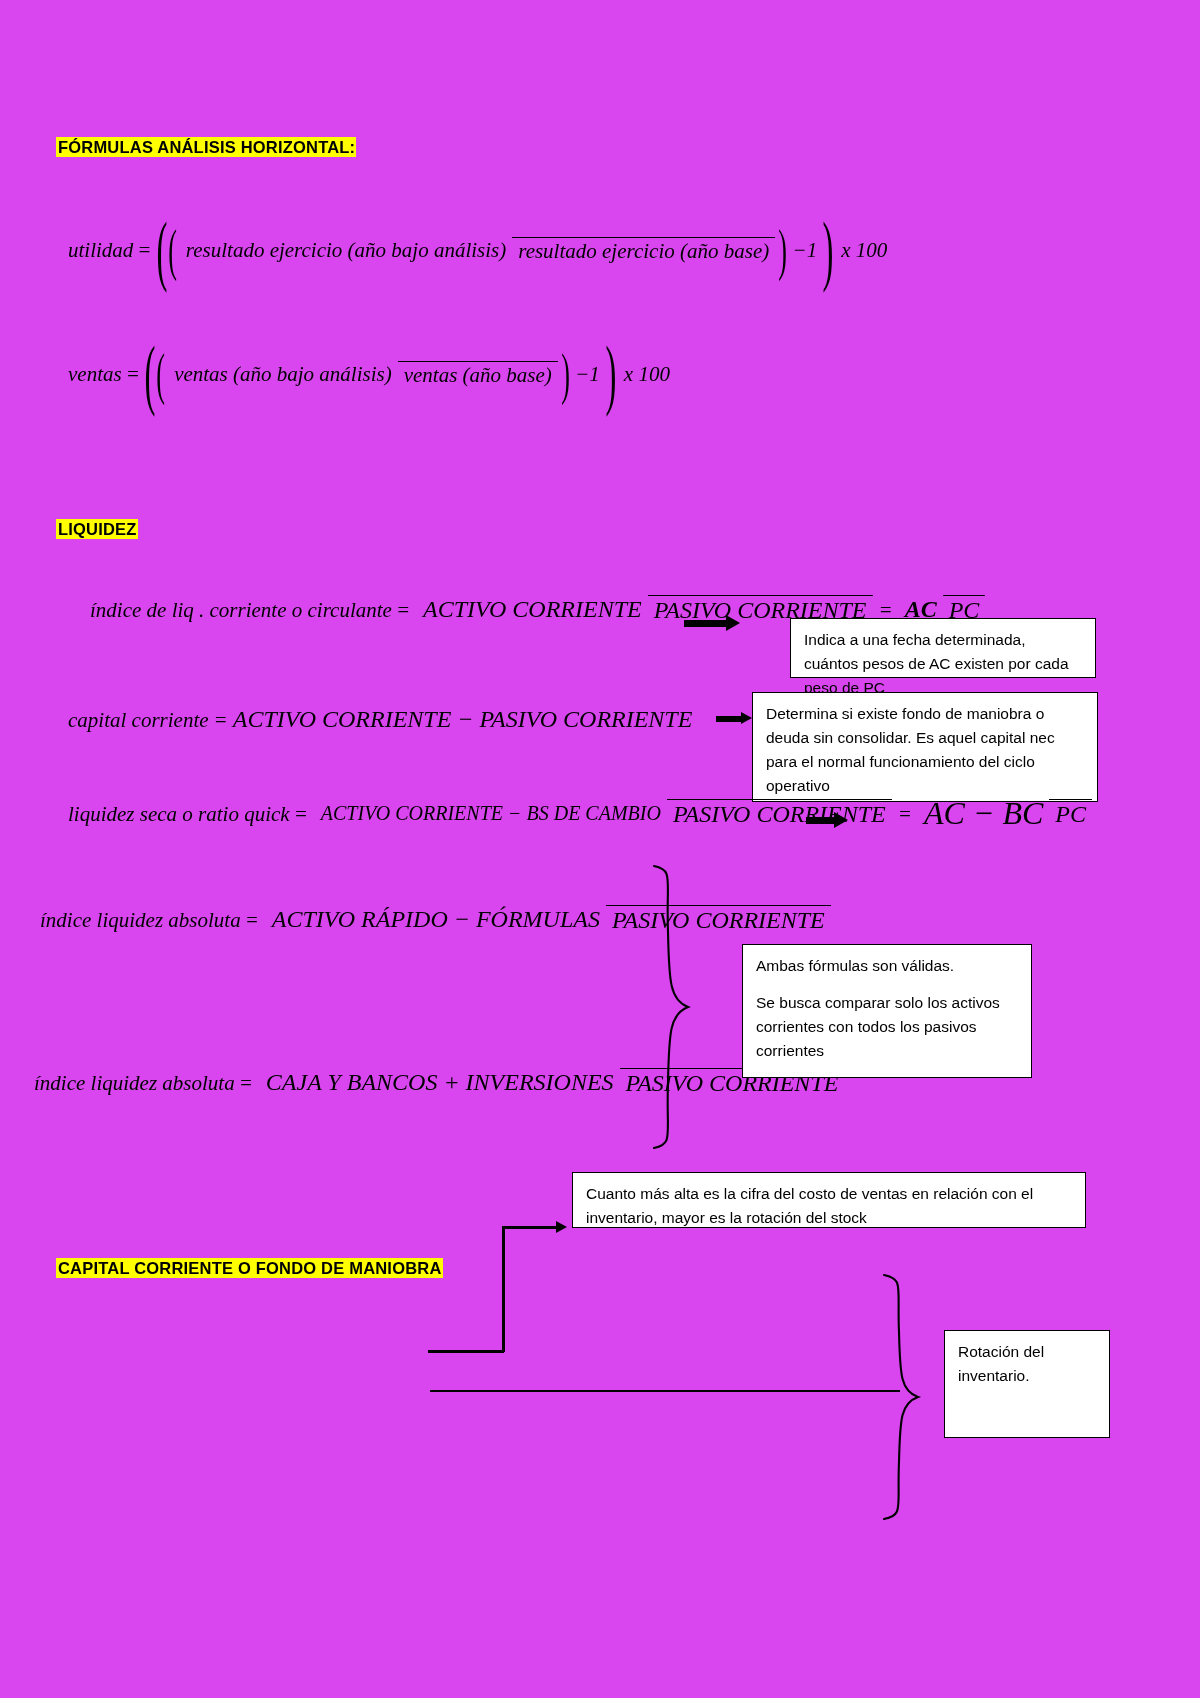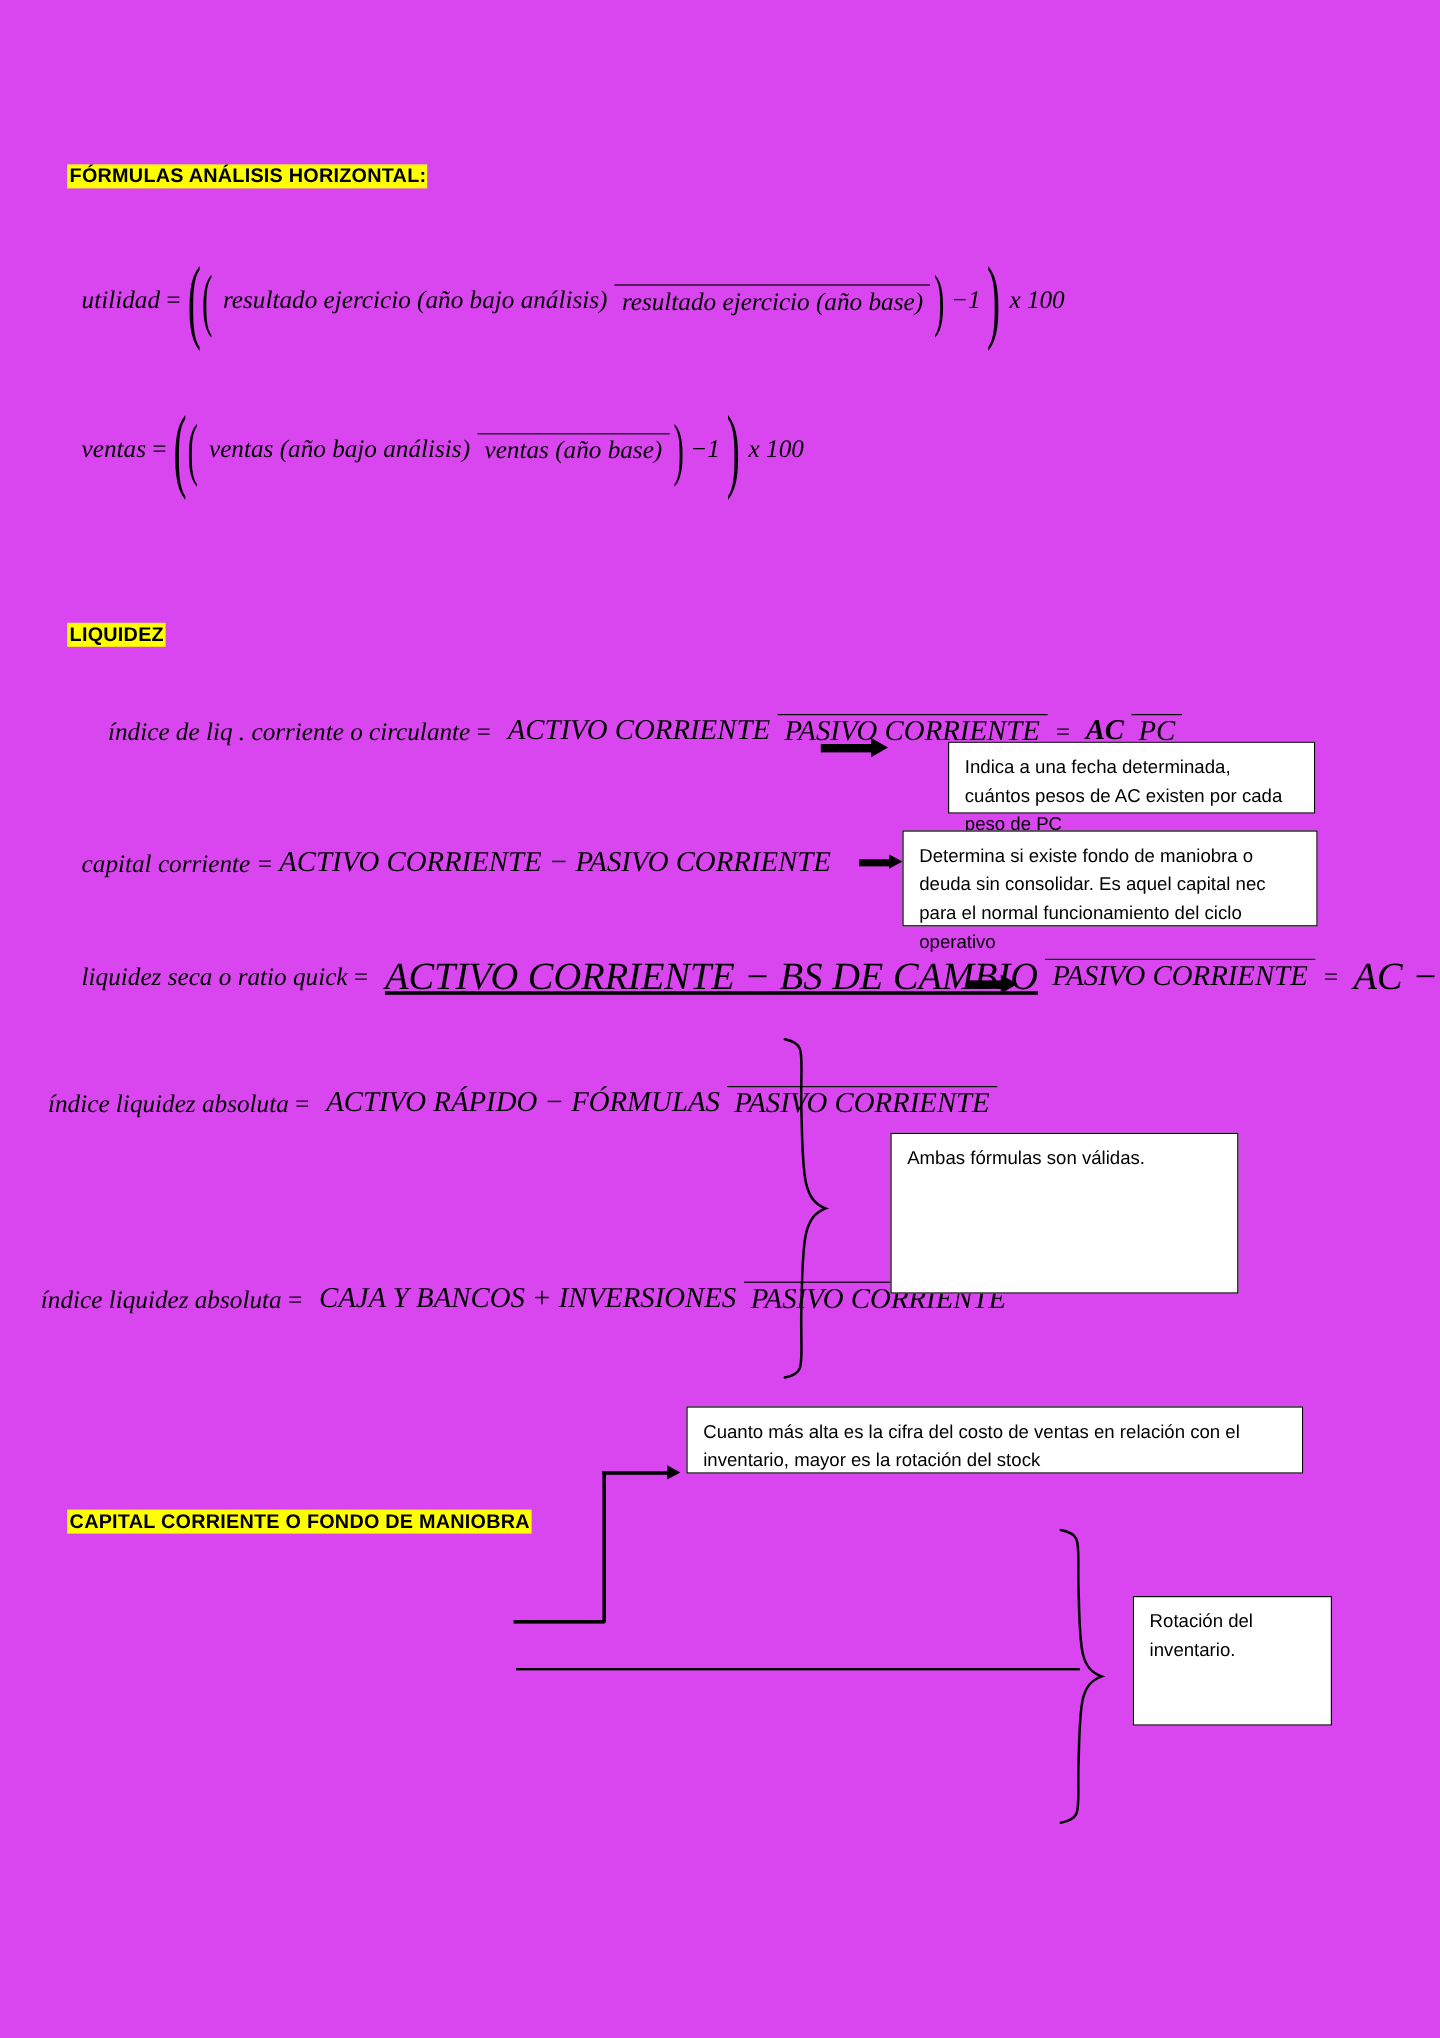--- a/index.html
+++ b/index.html
@@ -186,21 +186,21 @@
 
   <div class="abs" style="left:684px; top:615px; width:60px; height:16px;">
     <div class="arrow-shaft" style="left:0; top:5px; width:44px; height:7px;"></div>
     <div class="arrow-head" style="left:42px; top:0;"></div>
   </div>
 
   <div class="abs box" style="left:790px; top:618px; width:306px; height:60px;">
     <p>Indica a una fecha determinada, cuántos pesos de AC existen por cada peso de PC</p>
   </div>
 
-  <div class="abs box" style="left:752px; top:692px; width:346px; height:80px;">
+  <div class="abs box" style="left:752px; top:692px; width:346px; height:110px;">
     <p>Determina si existe fondo de maniobra o deuda sin consolidar. Es aquel capital nec para el normal funcionamiento del ciclo operativo</p>
   </div>
 
   <div class="abs math" style="left:68px; top:706px;">
     <span class="mrow">
       <span>capital corriente</span>
       <span style="margin:0 5px;">=</span>
       <span class="caps" style="font-size:24px;">ACTIVO CORRIENTE − PASIVO CORRIENTE</span>
     </span>
   </div>
@@ -208,21 +208,21 @@
   <div class="abs" style="left:716px; top:712px; width:40px; height:14px;">
     <div class="arrow-shaft" style="left:0; top:4px; width:27px; height:6px;"></div>
     <div class="arrow-head-thin" style="left:25px; top:0;"></div>
   </div>
 
   <div class="abs math" style="left:68px; top:795px;">
     <span class="mrow">
       <span>liquidez seca o ratio quick</span>
       <span style="margin:0 4px;">=</span>
       <span class="frac">
-        <span class="num caps" style="font-size:32px;text-decoration:underline;">ACTIVO CORRIENTE − BS DE CAMBIO</span>
+        <span class="num caps" style="font-size:20px;">ACTIVO CORRIENTE − BS DE CAMBIO</span>
         <span class="den caps" style="font-size:24px;">PASIVO CORRIENTE</span>
       </span>
       <span style="margin:0 3px;">=</span>
       <span class="frac">
         <span class="num caps" style="font-size:32px;">AC − BC</span>
         <span class="den caps" style="font-size:24px;">PC</span>
       </span>
     </span>
   </div>
 
@@ -255,20 +255,21 @@
 
   <div class="abs" style="left:640px; top:862px; width:60px; height:290px;">
     <svg width="60" height="290" viewBox="0 0 60 290">
       <path d="M 14 4 C 34 8, 26 16, 28 70 C 29 120, 30 138, 48 145
                C 30 152, 29 170, 28 220 C 26 274, 34 282, 14 286" fill="none" stroke="#000" stroke-width="2.1" stroke-linecap="round"></path>
     </svg>
   </div>
 
   <div class="abs box" style="left:742px; top:944px; width:290px; height:134px;">
     <p>Ambas fórmulas son válidas.</p>
+    <p>Se busca comparar solo los activos corrientes con todos los pasivos corrientes</p>
   </div>
 
   <div class="abs box" style="left:572px; top:1172px; width:514px; height:56px;">
     <p>Cuanto más alta es la cifra del costo de ventas en relación con el inventario, mayor es la rotación del stock</p>
   </div>
 
   <div class="abs" style="left:56px; top:1258px;">
     <span class="hl">CAPITAL CORRIENTE O FONDO DE MANIOBRA</span>
   </div>
 

